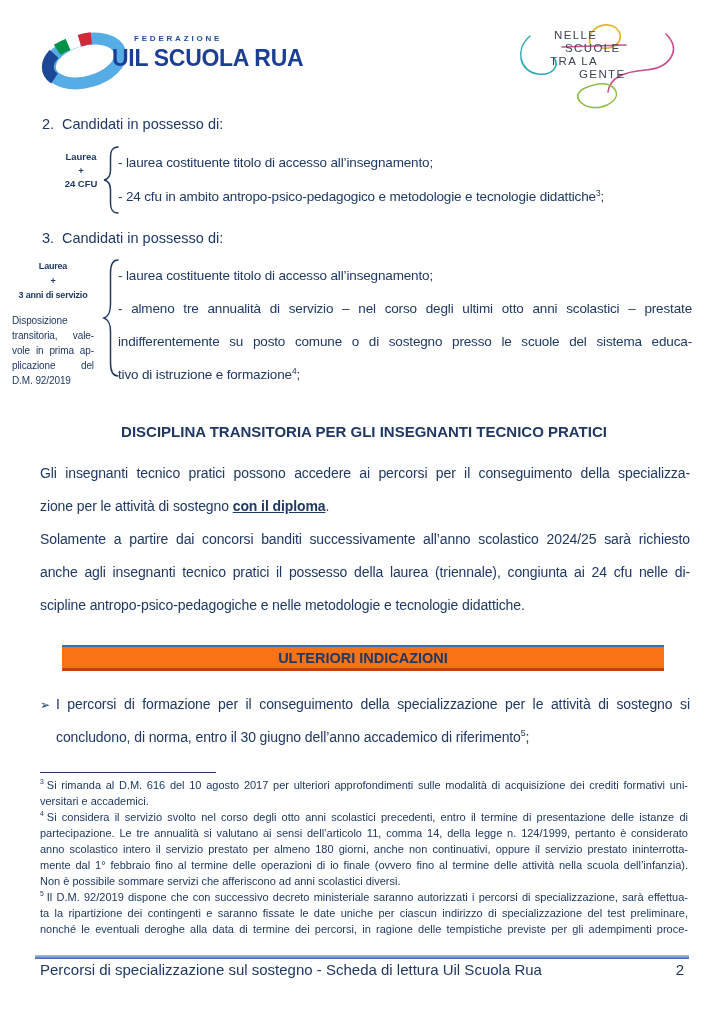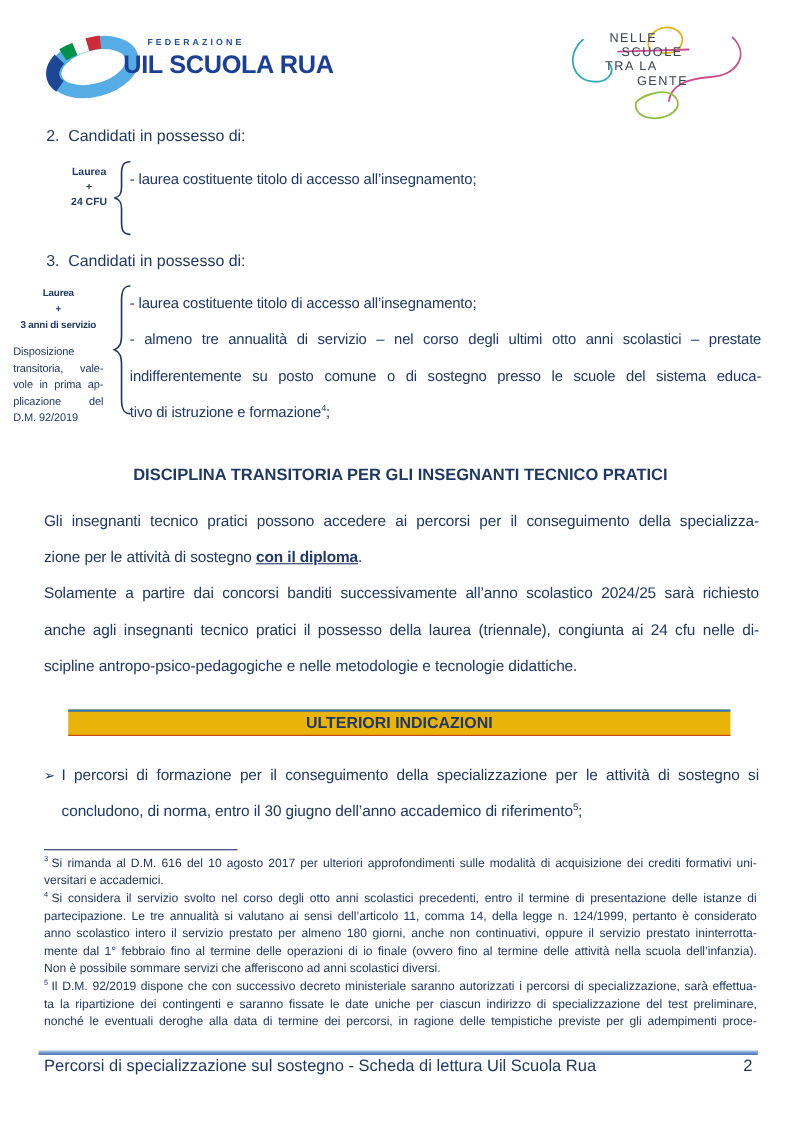--- a/index.html
+++ b/index.html
@@ -38,21 +38,21 @@
   .side-label3 div{white-space:nowrap;}
   .side-note{width:82px; font-weight:normal; font-size:10px; letter-spacing:-0.1px; line-height:15px;}
   .jn{text-align:justify; text-align-last:justify;}
 
   .doc-title{left:40px; top:423px; width:648px; text-align:center; font-weight:bold; font-size:15px;}
 
   .bold-underline{font-weight:bold; text-decoration:underline;}
 
   .banner{
     left:62px; top:645px; width:602px;
-    background:#eab308; border-top:2px solid #2E74B5; border-bottom:1px solid #c2410c;
+    background:#f97316; border-top:2px solid #2E74B5; border-bottom:3px solid #c2410c;
     text-align:center; font-weight:bold; font-size:14.5px; padding:3px 0 2px 0;
   }
 
   .bullet-wrap{left:40px; top:688px; width:650px;}
   .bglyph{margin-right:6px; font-size:12px;}
   .bullet-l2{margin-left:16px;}
 
   
   .footnotes{left:40px; top:772px; width:648px;}
   .fn-sep{width:176px; border-top:1.3px solid #1F3864; margin-bottom:4px;}
@@ -113,20 +113,21 @@
     <div>+</div>
     <div>24 CFU</div>
   </div>
 
   <svg class="abs" style="left:102px; top:145px;" width="18" height="70" viewBox="0 0 18 70">
     <path d="M 16 2 C 10 2 8.5 6 8.5 13 L 8.5 25 C 8.5 31 7 34 2 35 C 7 36 8.5 39 8.5 45 L 8.5 57 C 8.5 64 10 68 16 68" fill="none" stroke="#1F3864" stroke-width="1.5" stroke-linecap="round"></path>
   </svg>
 
   <div class="abs" style="left:118px; top:146px; width:574px;">
     <div class="req-line34">- laurea costituente titolo di accesso all’insegnamento;</div>
+    <div class="req-line34"><span>- 24 cfu in ambito antropo-psico-pedagogico e metodologie e tecnologie didattiche</span><sup>3</sup><span>;</span></div>
   </div>
 
   <div class="abs heading" style="left:42px; top:230px;">
     <span class="num">3.</span>
     <span>Candidati in possesso di:</span>
   </div>
 
   <div class="abs side-label3" style="left:12px; top:259px;">
     <div>Laurea</div>
     <div>+</div>

